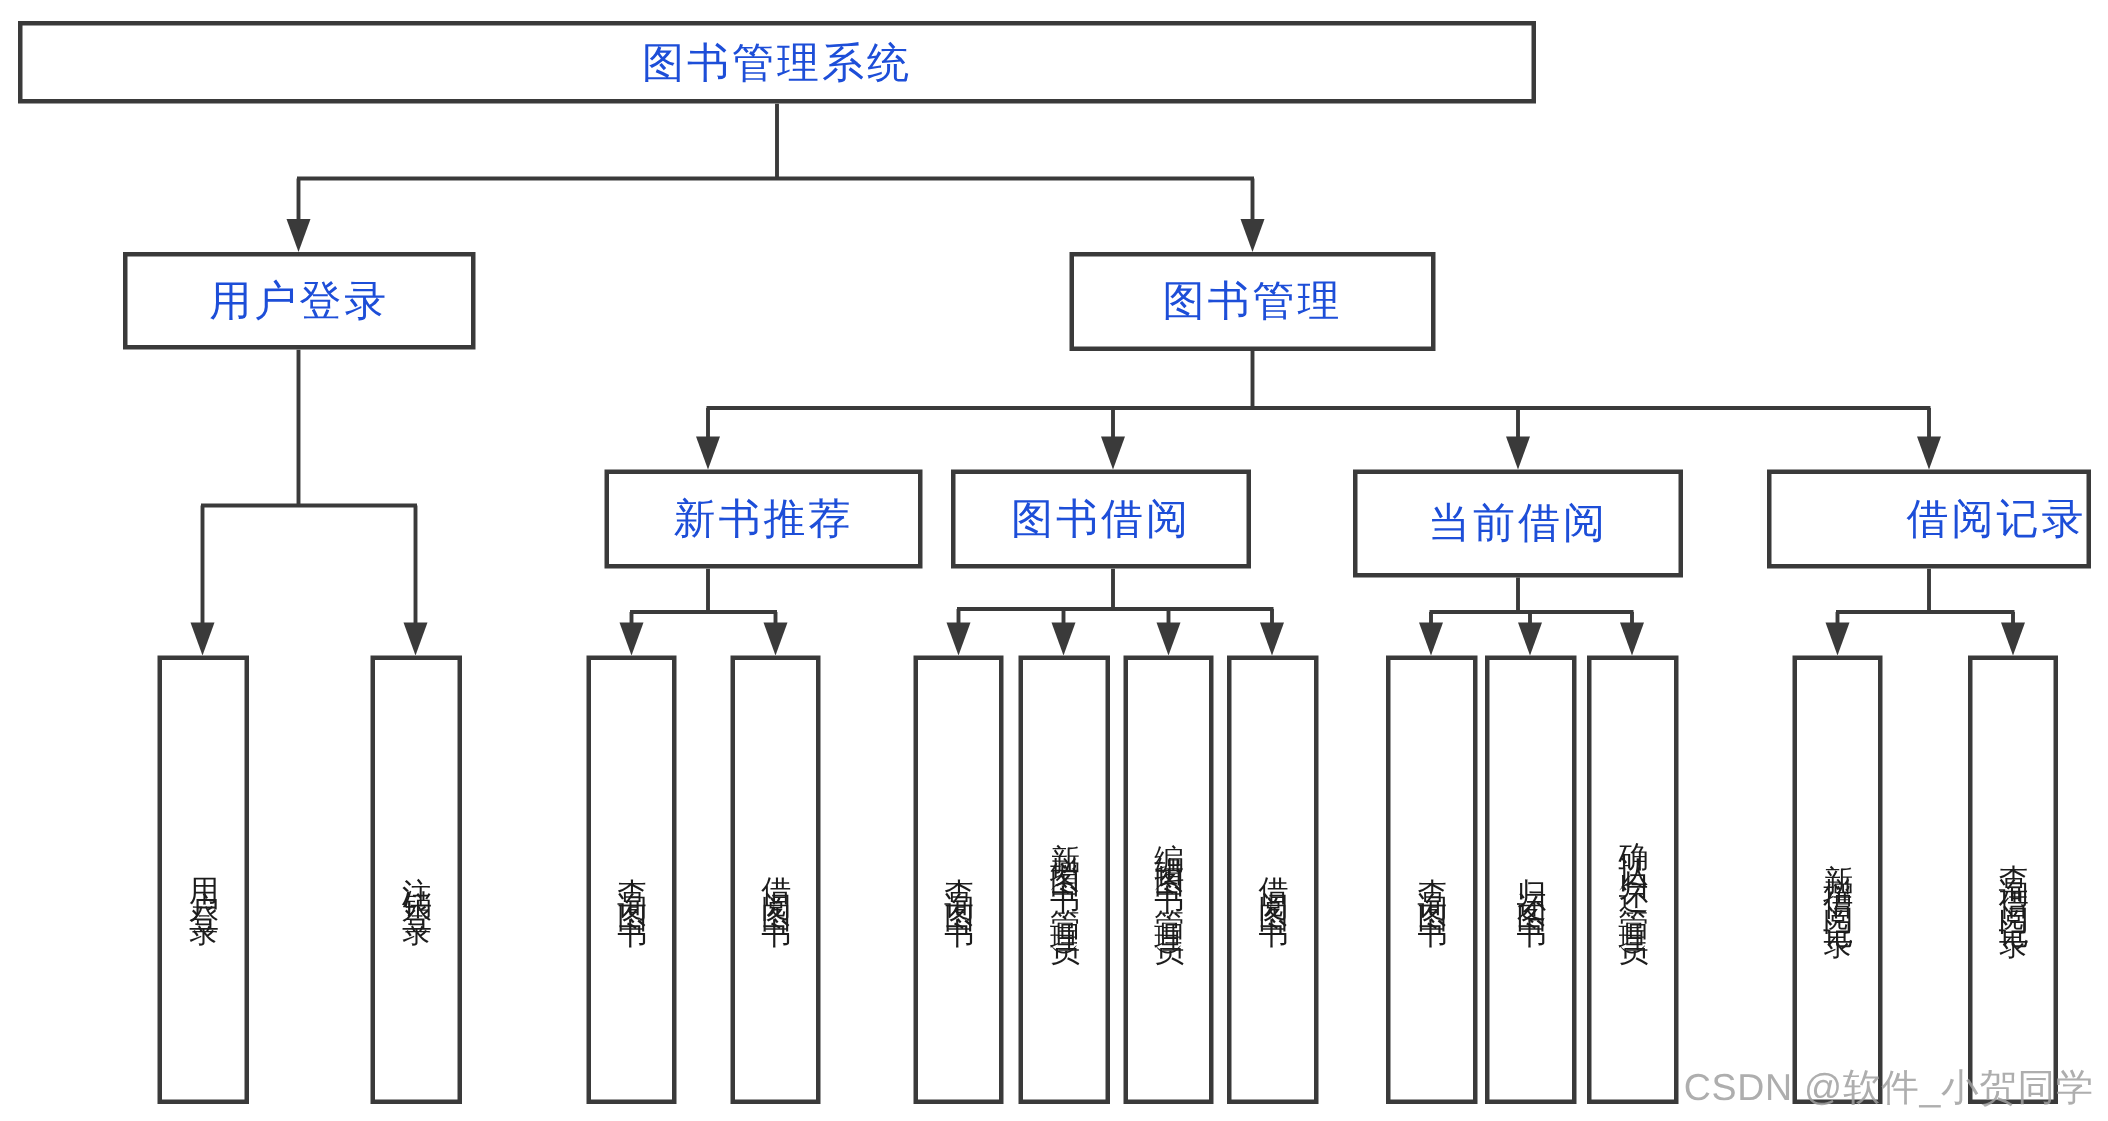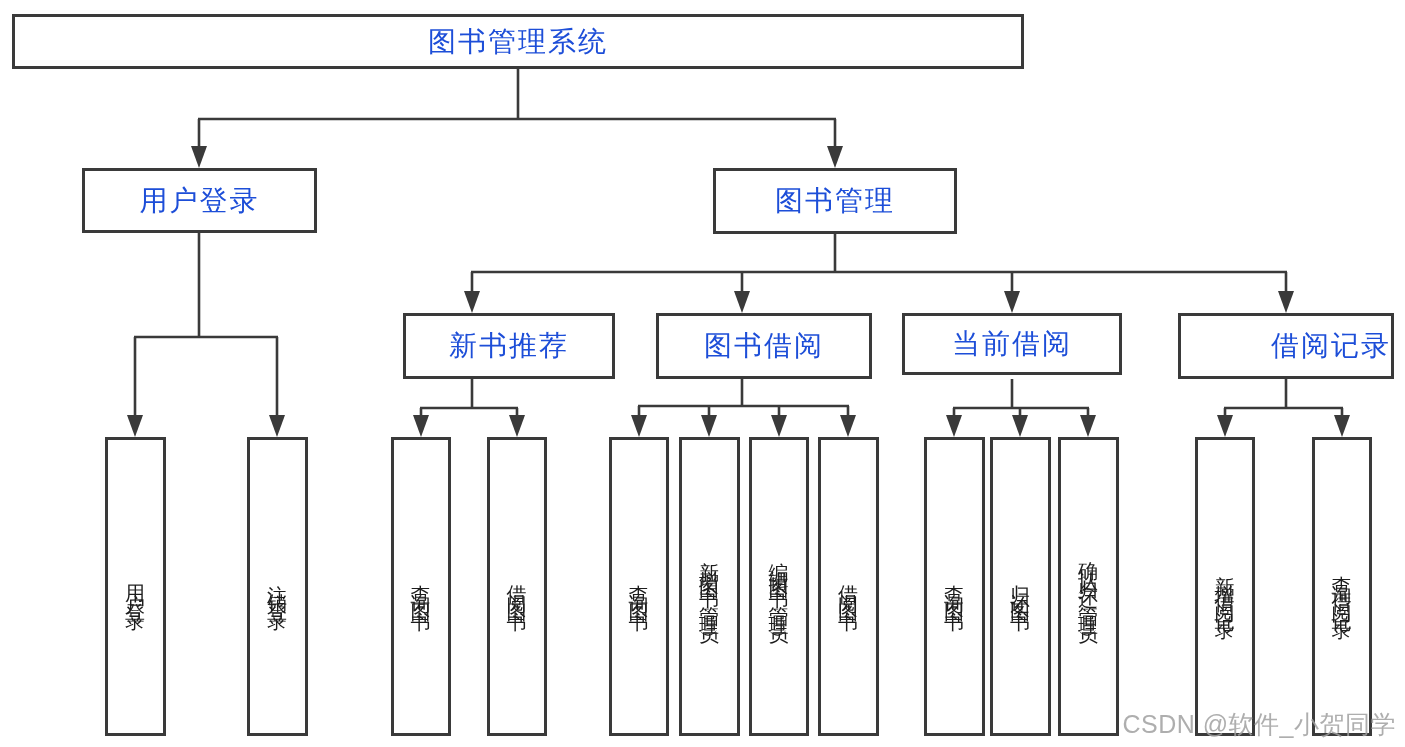--- a/index.html
+++ b/index.html
@@ -134,24 +134,24 @@
   <div class="box" style="left:82px; top:168px; width:235px; height:65px;">
     <span class="hlabel">用户登录</span>
   </div>
   <div class="box" style="left:713px; top:168px; width:244px; height:66px;">
     <span class="hlabel">图书管理</span>
   </div>
 
   <div class="box" style="left:364px; top:313px; width:212px; height:66px;margin-left:39px;">
     <span class="hlabel">新书推荐</span>
   </div>
-  <div class="box" style="left:656px; top:313px; width:216px; height:66px;">
+  <div class="box" style="left:634px; top:313px; width:200px; height:66px;">
     <span class="hlabel">图书借阅</span>
   </div>
-  <div class="box" style="left:902px; top:313px; width:220px; height:62px;">
+  <div class="box" style="left:902px; top:313px; width:220px; height:72px;">
     <span class="hlabel">当前借阅</span>
   </div>
   <div class="box" style="left:1178px; top:313px; width:216px; height:66px;justify-content:flex-end;">
     <span class="hlabel">借阅记录</span>
   </div>
 
   <div class="box vbox" style="left:105px; top:437px; width:61px; height:299px;">
     <span class="vlabel">用户登录</span>
   </div>
   <div class="box vbox" style="left:247px; top:437px; width:61px; height:299px;">

